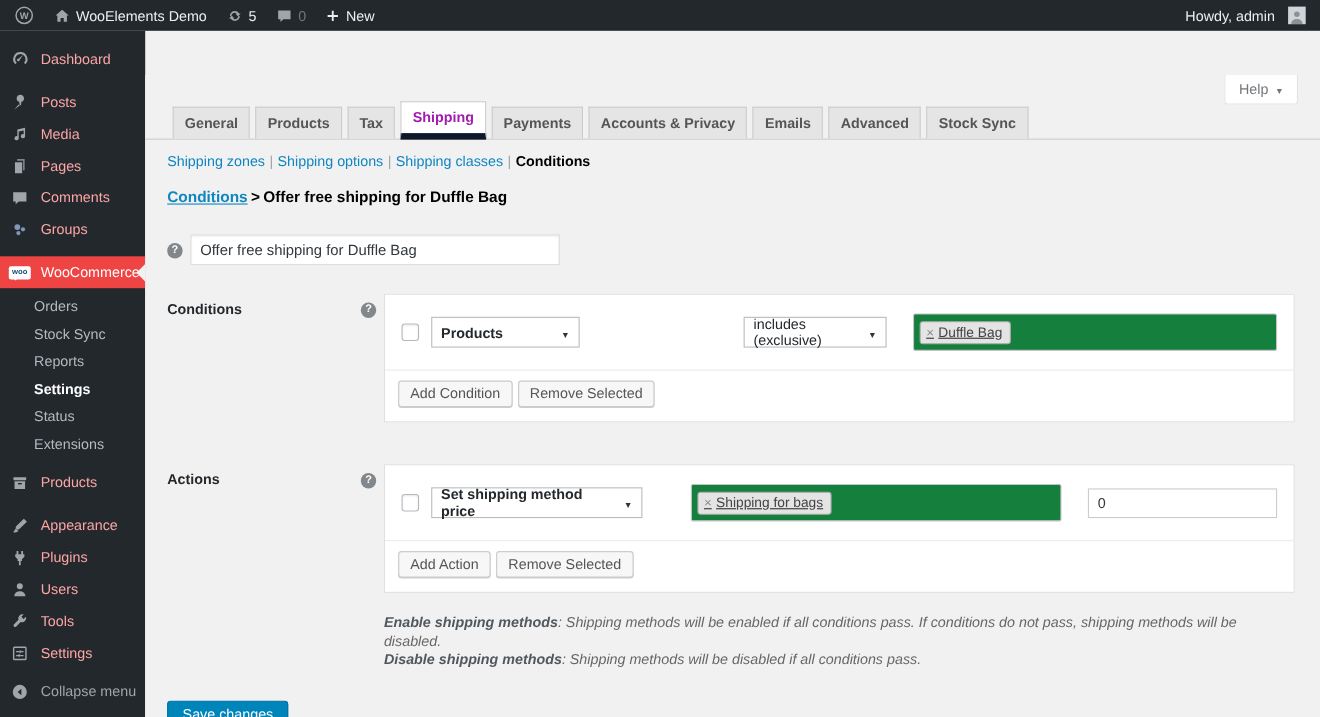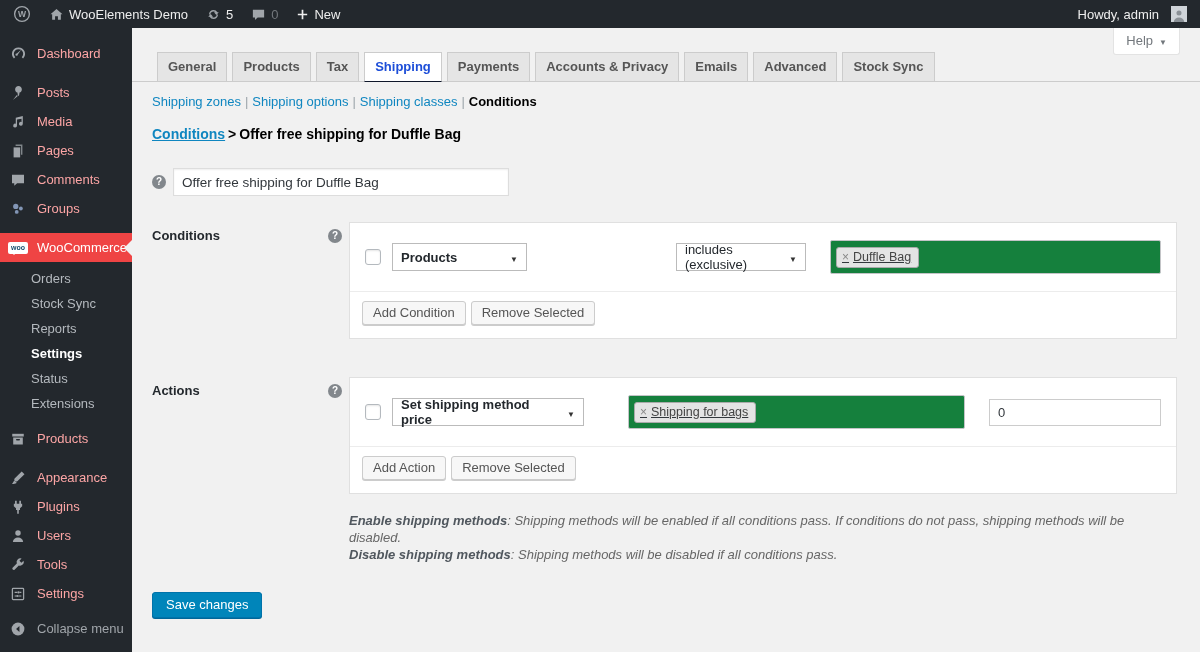--- a/index.html
+++ b/index.html
@@ -55,40 +55,40 @@
     position: relative; display:inline-block; background:#fff; color:#174f6e;
     font-size:7px; font-weight:bold; line-height:12px; width:20px; height:12px;
     text-align:center; border-radius:2px;
   }
   .woo-badge::after {
     content:''; position:absolute; left:3px; bottom:-4px;
     border:3px solid transparent; border-top-color:#fff;
   }
 
   
-  .content { flex: 1; position: relative; background: #f1f1f1; overflow: hidden; }
+  .content { flex: 1; position: relative; background: #f1f1f1; overflow: hidden; margin-top: 40px; }
   .help-tab {
     position:absolute; top:0; right:20px; background:#fff; color:#72777c;
     padding:5px 12px 6px; border:1px solid #e3e3e3; border-top:none;
     border-radius:0 0 3px 3px; cursor:pointer; display:flex; align-items:center; gap:6px;
   }
   .help-tab .drop-arrow::after { content:"▼"; font-size:8px; color:#72777c; }
 
   .tabbar {
     margin-top: 24px; padding: 0 20px 0 25px;
     border-bottom: 1px solid #ccc;
     display: flex; align-items: flex-end;
   }
   .nav-tab {
     background:#e5e5e5; border:1px solid #ccc; border-bottom:none;
     color:#555; font-weight:bold; padding:6px 10px 7px; margin-right:5px;
     cursor:pointer; white-space:nowrap;
   }
   .nav-tab.active {
-    background:#fff; color:#1d4ed8; border-bottom:1px solid #0f172a;
+    background:#fff; color:#a21caf; border-bottom:6px solid #0f172a;
     margin-bottom:-1px; z-index:1;
   }
 
   .subnav { margin: 12px 20px 0; color:#a7aaad; }
   .subnav a { color:#0f86c0; text-decoration:none; cursor:pointer; }
   .subnav .sep { color:#9ca5ab; margin:0 4px; }
   .subnav .current { color:#000; font-weight:bold; }
 
   .breadcrumb { margin: 17px 20px 0; font-size:14px; font-weight:bold; color:#000; }
   .breadcrumb a { color:#0f86c0; text-decoration:underline; cursor:pointer; }

